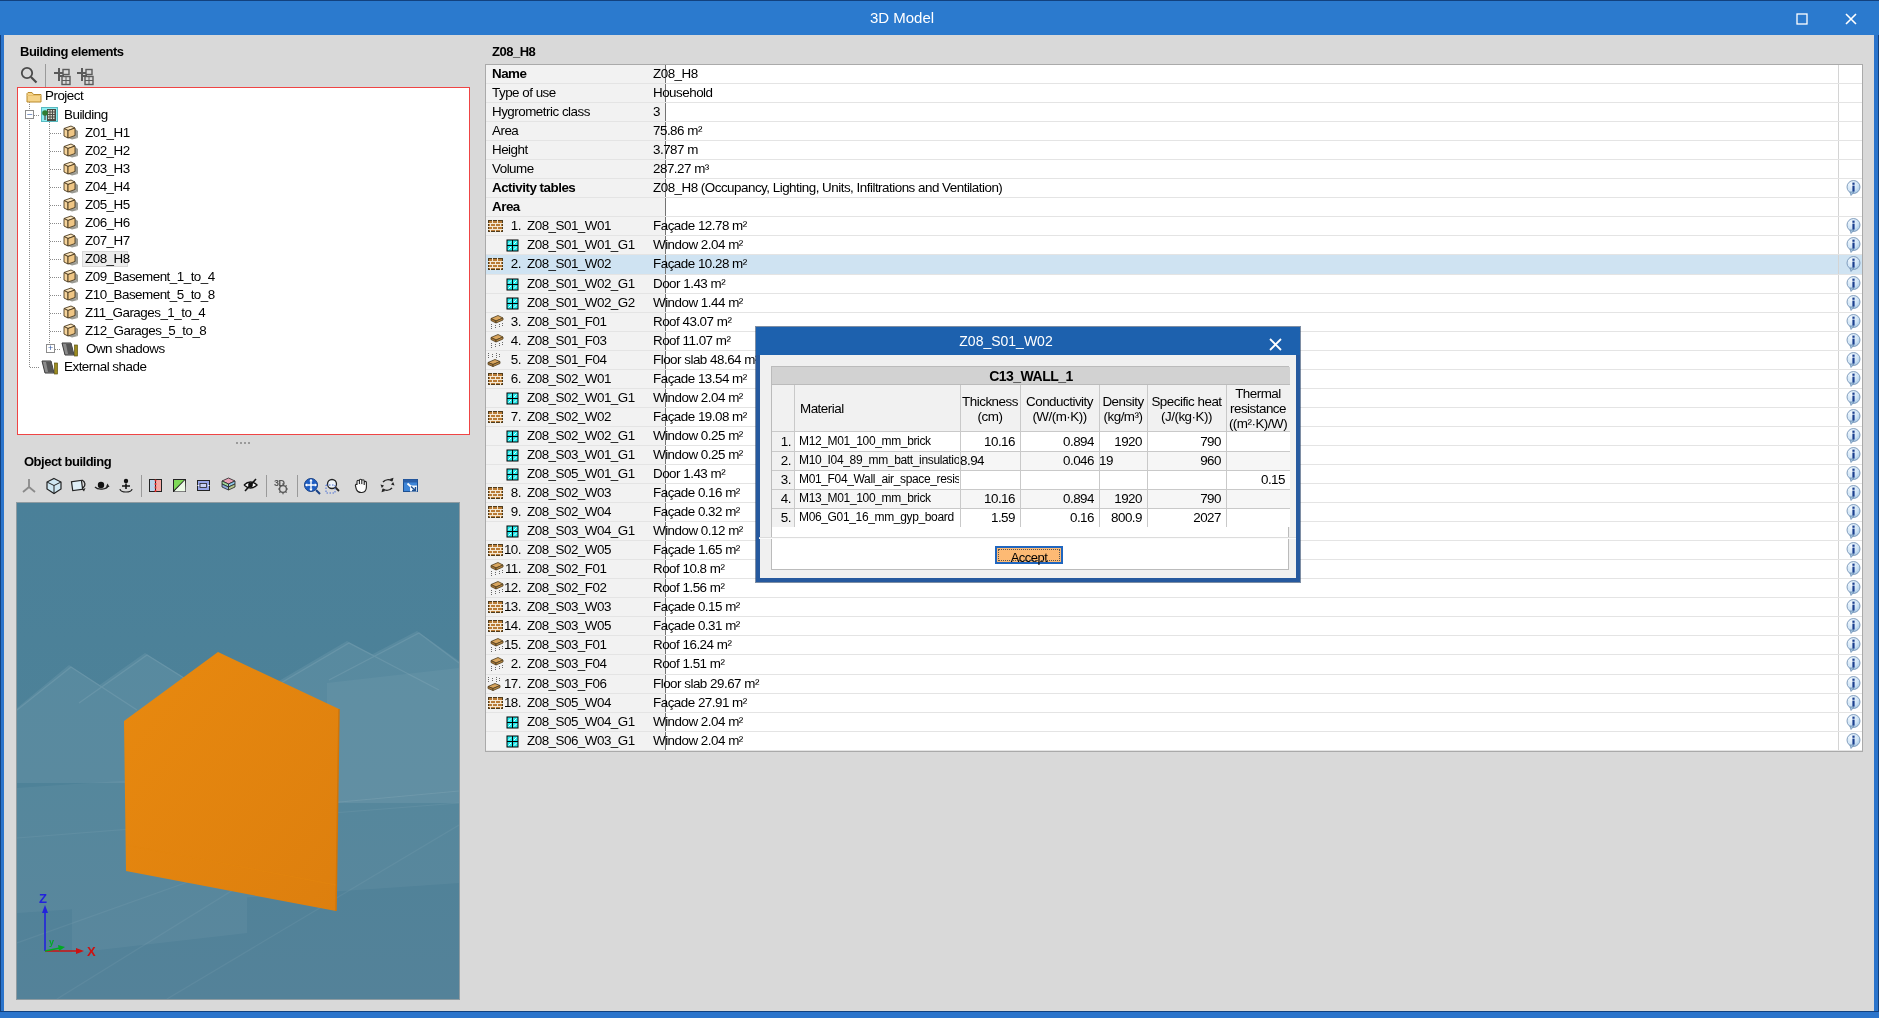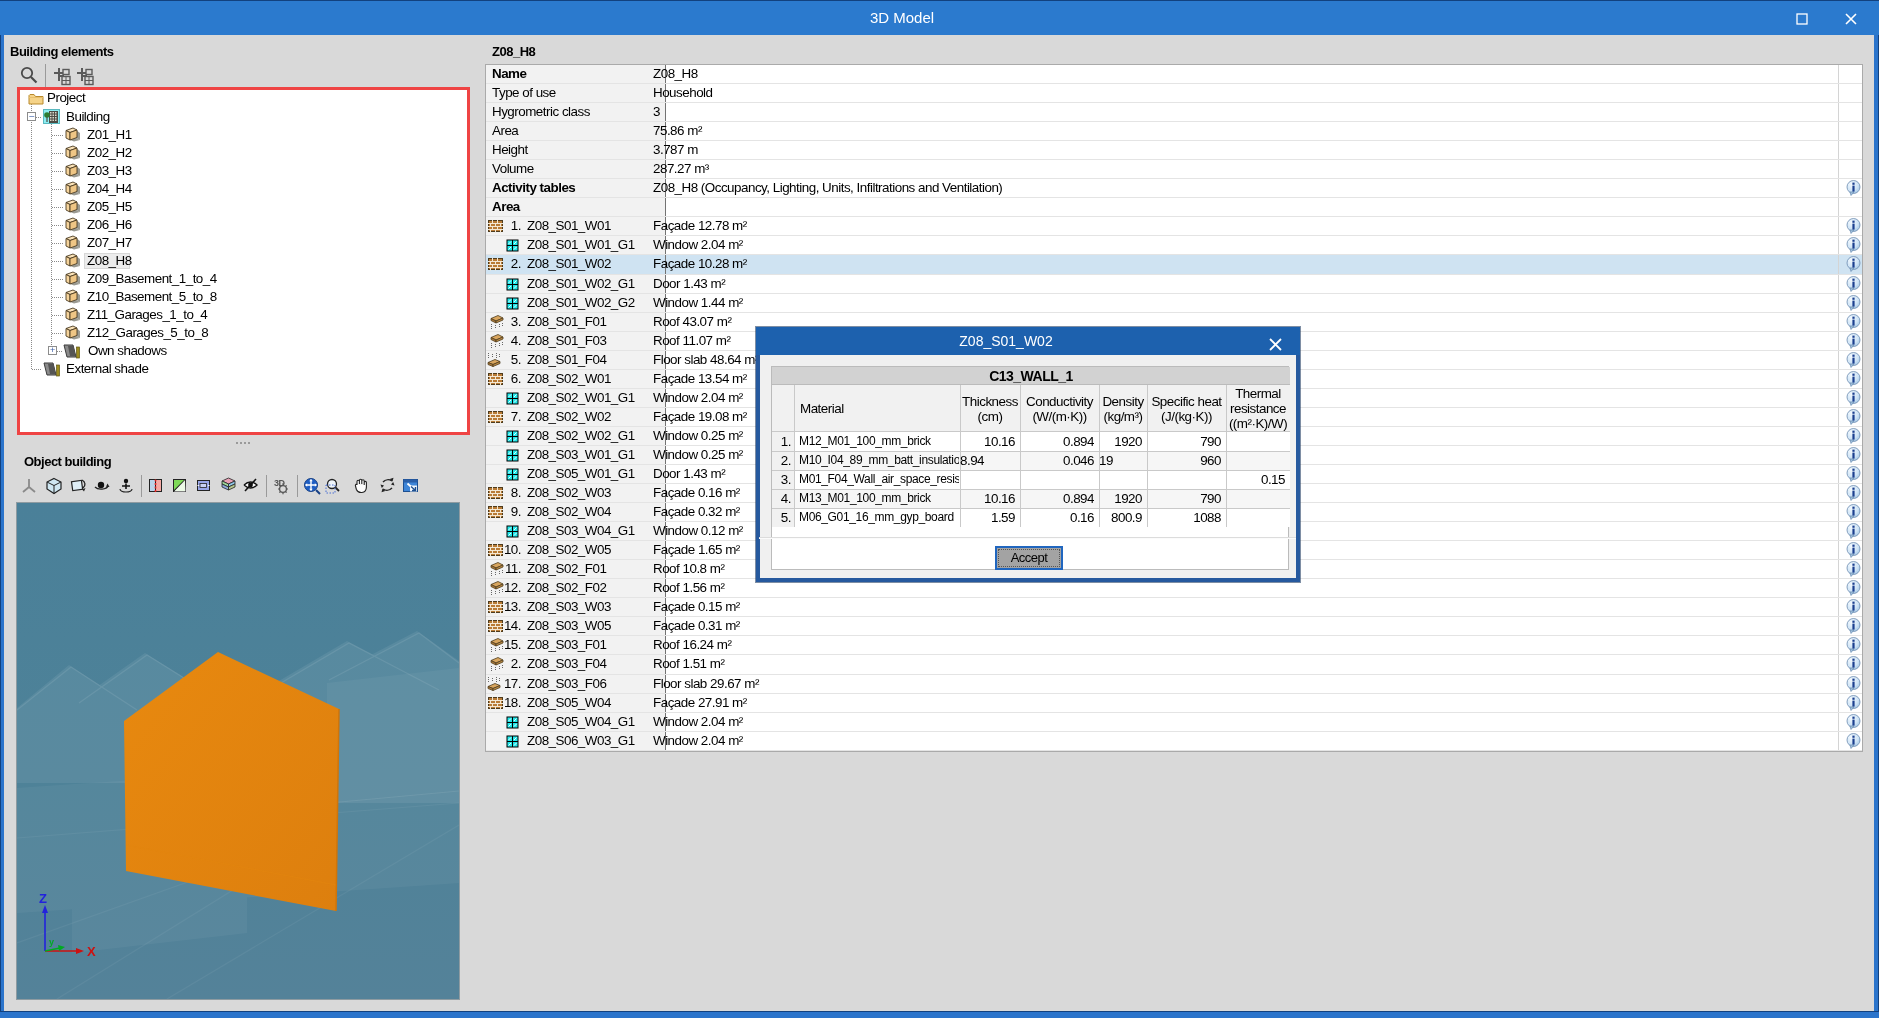--- a/index.html
+++ b/index.html
@@ -6,42 +6,42 @@
 body{font-family:"Liberation Sans",sans-serif;font-size:13.4px;letter-spacing:-0.5px;color:#000;background:#d9d9d9;position:relative}
 .abs{position:absolute}
 
 #titlebar{left:0;top:0;width:1879px;height:35px;background:#2b7ace;border-top:1px solid #12417e}
 #title{left:0;top:0;width:1804px;height:35px;line-height:35px;text-align:center;color:#fff;font-size:15px;letter-spacing:0}
 #bL{left:0;top:35px;width:4px;height:983px;background:#2b74cb;border-left:1px solid #12417e}
 #bR{right:0;top:35px;width:5px;height:983px;background:#2b74cb;border-right:1px solid #12417e}
 #bB{left:0;bottom:0;width:1879px;height:7px;background:#2b74cb;border-top:1px solid #12417e}
 
 .ptitle{font-weight:bold;font-size:13px}
-#tree{left:17px;top:87px;width:453px;height:348px;background:#fff;border:3px solid #ef4444}
+#tree{left:17px;top:87px;width:453px;height:348px;background:#fff;border:1px solid #ef4444}
 .trow{position:absolute;height:18px;line-height:17px;white-space:nowrap}
 #vp{left:16px;top:502px;width:444px;height:498px;border:1px solid #8e9ba1;background:#4d8298}
 
 #rt{left:485px;top:64px;width:1378px;background:#fff;border:1px solid #aaa}
 .r{position:relative;width:1376px;height:19.06px;border-bottom:1px solid #e4e4e4;background:#fff}
 .r:last-child{border-bottom:1px solid #e4e4e4}
 .lc{position:absolute;left:0;top:0;width:180px;height:100%;background:#f2f2f2;border-right:1px solid #737373;line-height:18px;white-space:nowrap;overflow:hidden}
 .vc{position:absolute;left:161px;top:0;width:1516px;height:100%;line-height:18px;padding-left:6px;white-space:nowrap}
 .ic{position:absolute;left:1352px;top:0;width:24px;height:100%;border-left:1px solid #d4d4d4}
 .sel .lc,.sel{background:#cfe3f2 !important}
 .lbl{padding-left:6px}
 .b{font-weight:bold}
 .num{position:absolute;left:0;top:0;width:35px;text-align:right;height:100%}
 .nm{position:absolute;left:41px;top:0;height:100%}
 
 #dlg{left:756px;top:327px;width:544px;height:255px;background:#f0f0f0;border:4px solid #26599e;box-shadow:0 0 0 1px rgba(20,50,90,.55)}
 #dtitle{left:-4px;top:-4px;width:500px;height:28px;color:#fff;font-size:14px;text-align:center;line-height:28px;letter-spacing:0}
 #dtable{left:11px;top:35px;width:518px;border:1px solid #bbb;background:#fff}
 .dgrid{position:absolute;background:#c9c9c9}
 .dcell{position:absolute;white-space:nowrap;overflow:hidden}
-#accept{left:235px;top:215px;width:68px;height:24px;background:#a3a3a3;border:2px solid #2066bf;text-align:center;line-height:20px;font-size:13px}
+#accept{left:235px;top:215px;width:68px;height:18px;background:#fdba74;border:2px solid #2066bf;text-align:center;line-height:20px;font-size:13px}
 #accept:before{content:"";position:absolute;left:1px;top:1px;right:1px;bottom:1px;border:1px dotted #555}
 .dotv{position:absolute;width:1px;background-image:repeating-linear-gradient(to bottom,#8a8a8a 0 1px,transparent 1px 2px)}
 .doth{position:absolute;height:1px;background-image:repeating-linear-gradient(to right,#8a8a8a 0 1px,transparent 1px 2px)}
 .exp{position:absolute;width:9px;height:9px;background:#fff;border:1px solid #8c8c8c;line-height:7px;text-align:center;font-size:9px;color:#3b5fa8}
 
 </style></head><body>
 
 <svg width="0" height="0" style="position:absolute">
 <defs>
 <g id="g-brick">
@@ -148,21 +148,21 @@
 <div id="title" class="abs">3D Model</div>
 <svg class="abs" style="left:1790px;top:7px" width="24" height="22">
     <rect x="7" y="7" width="10" height="10" fill="none" stroke="#fff" stroke-width="1.3"></rect>
   </svg>
 <svg class="abs" style="left:1839px;top:7px" width="24" height="22">
     <path d="M7 7 L17 17 M17 7 L7 17" stroke="#fff" stroke-width="1.6"></path>
   </svg>
 <div id="bL" class="abs"></div>
 <div id="bR" class="abs"></div>
 <div id="bB" class="abs"></div>
-<div class="abs ptitle" style="left:10px;top:44px">Building elements</div>
+<div class="abs ptitle" style="left:20px;top:44px">Building elements</div>
 <svg class="abs" style="left:19px;top:65px" width="20" height="21">
     <circle cx="8" cy="8" r="5.2" fill="none" stroke="#4a4a4a" stroke-width="1.8"></circle>
     <path d="M12 12 L17.5 17.5" stroke="#4a4a4a" stroke-width="2.2"></path>
   </svg>
 <div class="abs" style="left:45px;top:64px;width:1px;height:23px;background:#9a9a9a"></div>
 <svg class="abs" style="left:53px;top:67px" width="18" height="19">
     <path d="M6 1 v13 M1 6 h10 M6 9 h5" stroke="#5a5a5a" stroke-width="2" fill="none"></path>
     <rect x="10" y="2.5" width="6" height="5" fill="#d9d9d9" stroke="#5a5a5a" stroke-width="1.4"></rect>
     <rect x="9" y="9.5" width="8" height="8" fill="#d9d9d9" stroke="#5a5a5a" stroke-width="1.4"></rect>
     <path d="M9 13.5h8M13 9.5v8" stroke="#5a5a5a" stroke-width="1"></path>
@@ -935,17 +935,17 @@
 <div class="dcell" style="left:27px;top:122.18px;width:160px;height:19px;line-height:19px;font-size:12px;letter-spacing:-0.35px">M13_M01_100_mm_brick</div>
 <div class="dcell" style="left:188px;top:122.18px;width:55px;height:19px;line-height:19px;text-align:right">10.16</div>
 <div class="dcell" style="left:248px;top:122.18px;width:74px;height:19px;line-height:19px;text-align:right">0.894</div>
 <div class="dcell" style="left:327px;top:122.18px;width:43px;height:19px;line-height:19px;text-align:right">1920</div>
 <div class="dcell" style="left:375px;top:122.18px;width:74px;height:19px;line-height:19px;text-align:right">790</div>
 <div class="dcell" style="left:0;top:141.24px;width:19px;height:19px;line-height:19px;text-align:right">5.</div>
 <div class="dcell" style="left:27px;top:141.24px;width:160px;height:19px;line-height:19px;font-size:12px;letter-spacing:-0.35px">M06_G01_16_mm_gyp_board</div>
 <div class="dcell" style="left:188px;top:141.24px;width:55px;height:19px;line-height:19px;text-align:right">1.59</div>
 <div class="dcell" style="left:248px;top:141.24px;width:74px;height:19px;line-height:19px;text-align:right">0.16</div>
 <div class="dcell" style="left:327px;top:141.24px;width:43px;height:19px;line-height:19px;text-align:right">800.9</div>
-<div class="dcell" style="left:375px;top:141.24px;width:74px;height:19px;line-height:19px;text-align:right">1088</div>
+<div class="dcell" style="left:375px;top:141.24px;width:74px;height:19px;line-height:19px;text-align:right">2027</div>
 </div>
 <div class="abs" style="left:-1px;top:206px;width:537px;height:1px;background:#dcdcdc"></div>
 <div class="abs" style="left:-1px;top:207px;width:537px;height:1px;background:#fbfbfb"></div>
 <div id="accept" class="abs">Accept</div>
 </div>
 </body></html>

